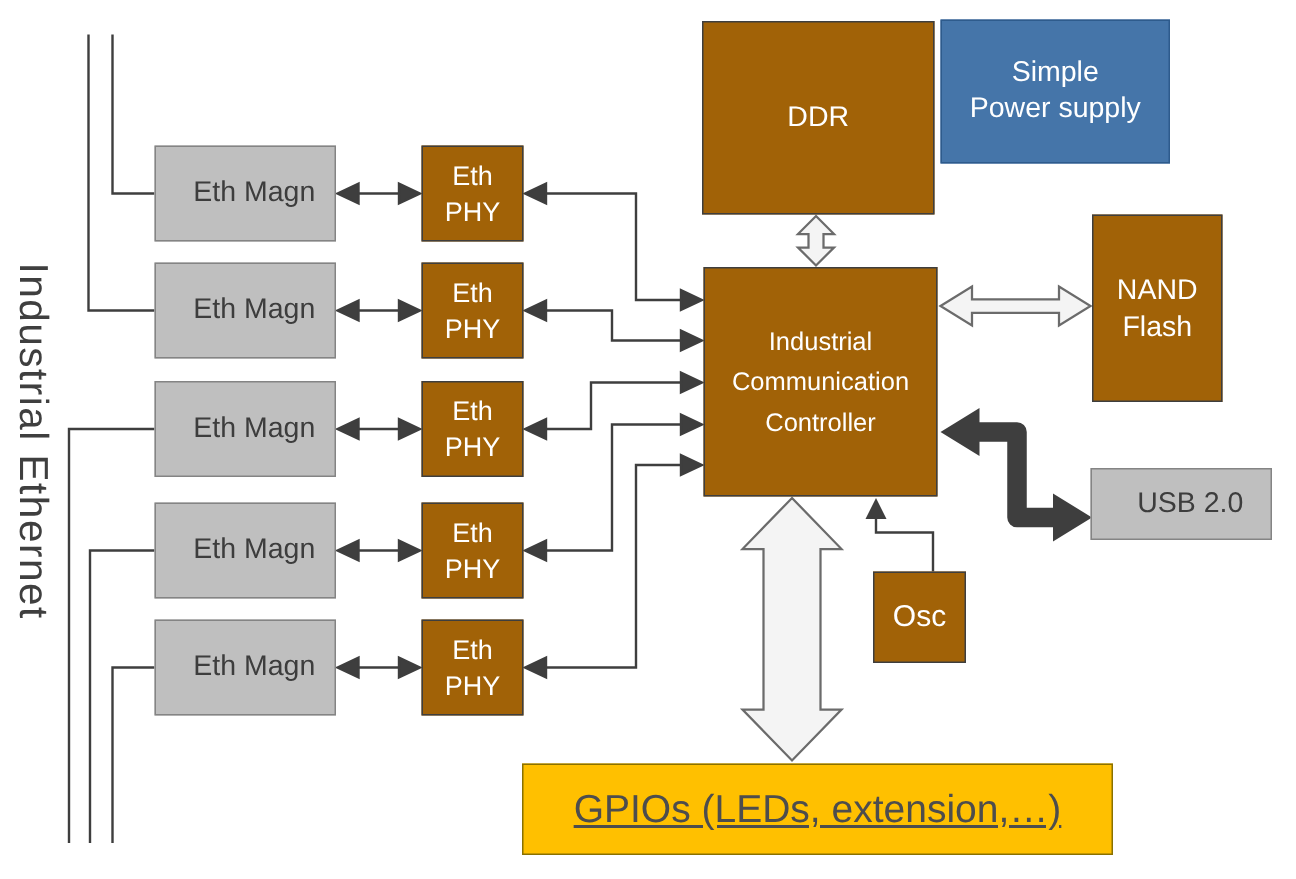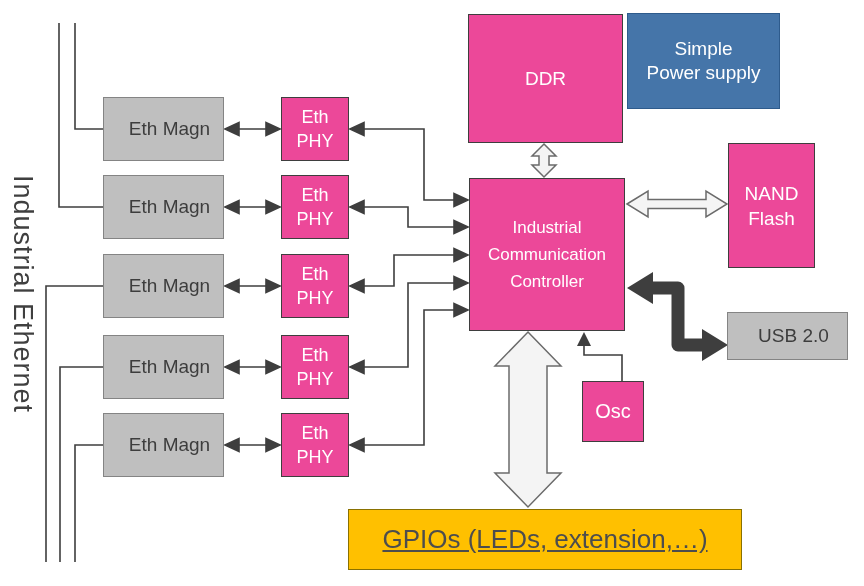--- a/index.html
+++ b/index.html
@@ -11,21 +11,21 @@
     overflow:hidden;
   }
   #connector-layer{position:absolute;left:0;top:0;width:864px;height:586px;}
   .box{
     position:absolute;
     display:flex;align-items:center;justify-content:center;
     text-align:center;white-space:pre-line;
     box-sizing:border-box;
     line-height:1.25;
   }
-  .dark{background:#ec4899;color:#ffffff;border:1px solid #3E3E3E;}
+  .dark{background:#a16207;color:#ffffff;border:1px solid #3E3E3E;}
   .gray{background:#BFBFBF;color:#3d3d3d;border:1px solid #848484;padding-left:12px;}
   .blue{background:#4575A9;color:#ffffff;border:1px solid #2E5B8C;text-align:center;}
   .yellow{background:#FFC000;color:#4d4d4d;border:1px solid #8a7100;text-decoration:underline;}
   .vlabel{
     position:absolute;
     writing-mode:vertical-rl;
     text-orientation:mixed;
     color:#3f3f3f;
     font-size:27px;
     letter-spacing:1px;

